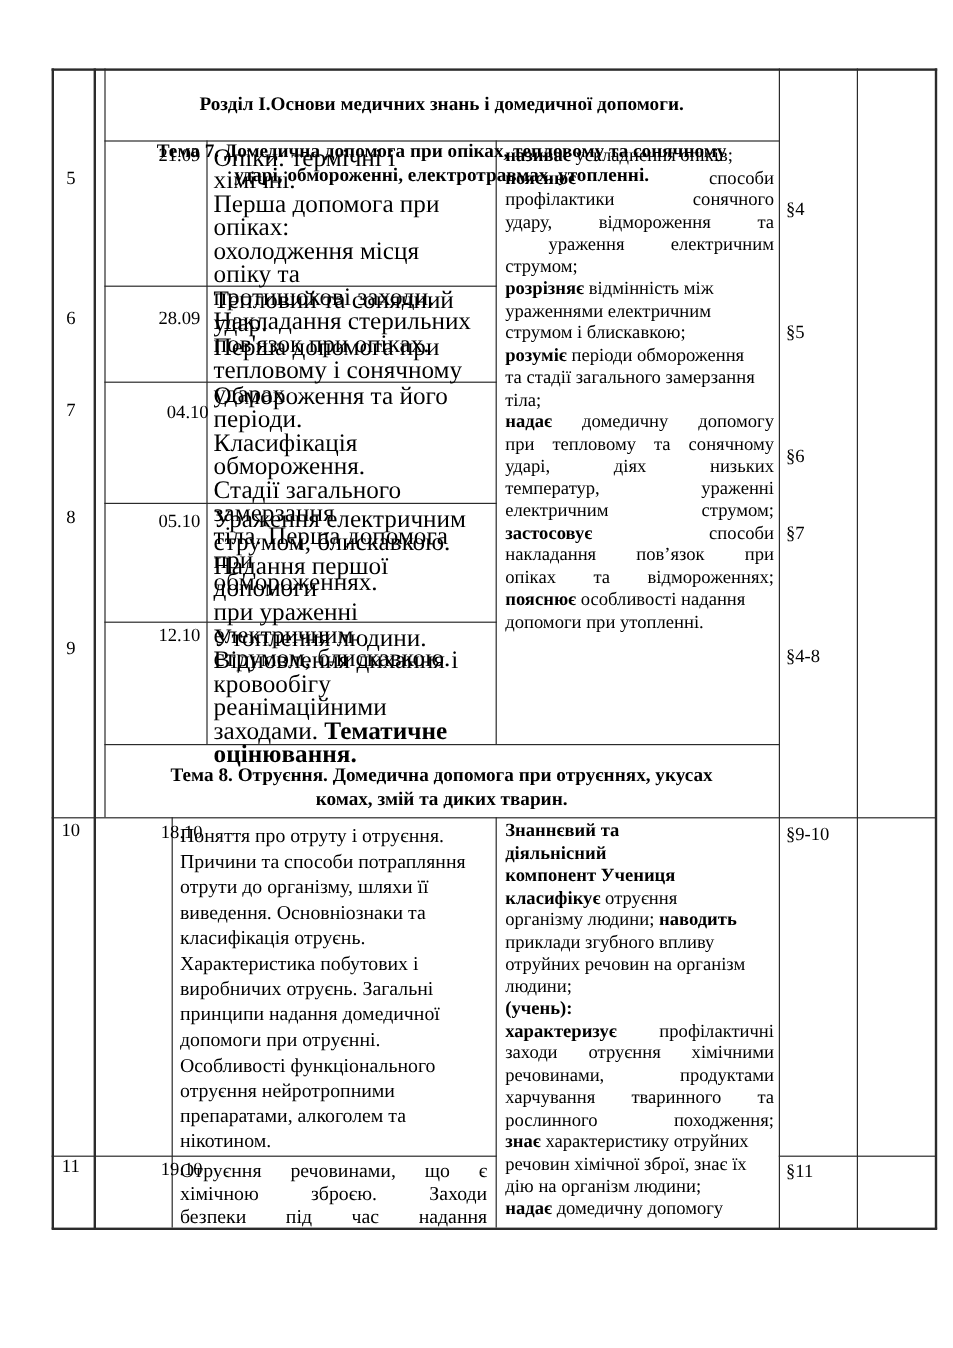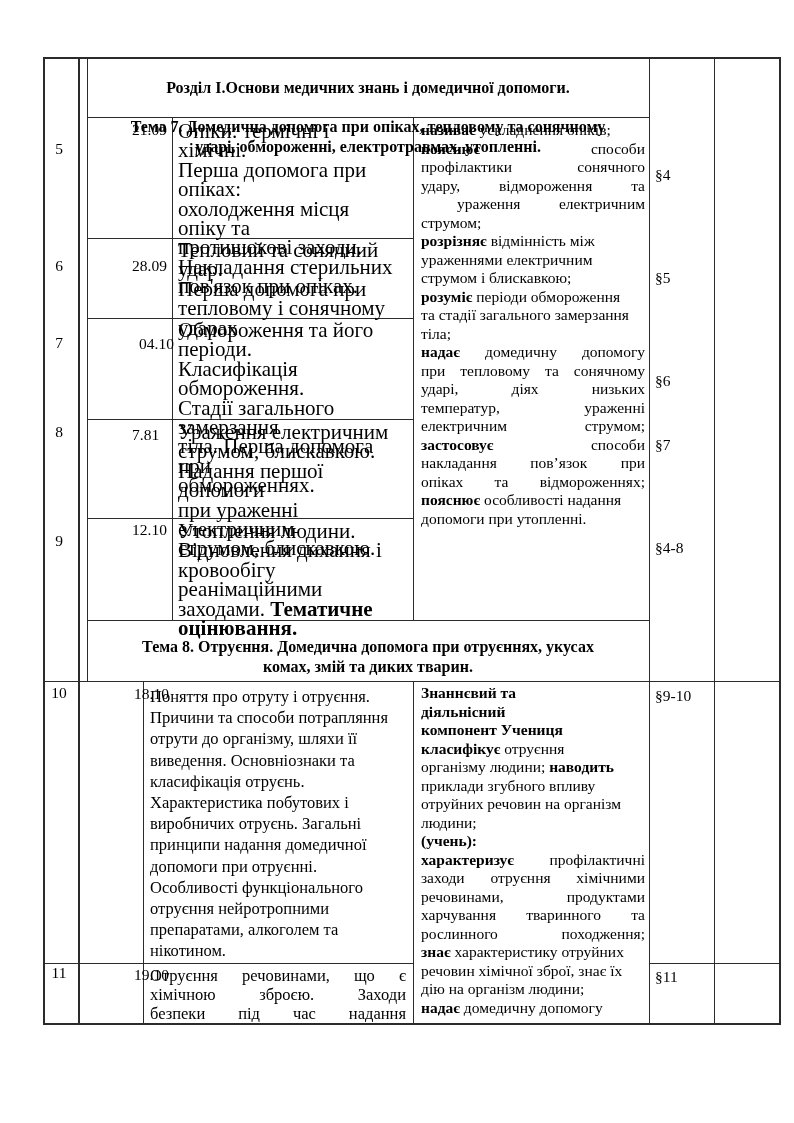--- a/index.html
+++ b/index.html
@@ -58,21 +58,21 @@
   <div class="num" style="left:42px;top:257px;">6</div>
   <div class="num" style="left:42px;top:334px;">7</div>
   <div class="num" style="left:42px;top:423px;">8</div>
   <div class="num" style="left:42px;top:532px;">9</div>
   <div class="num" style="left:42px;top:684px;">10</div>
   <div class="num" style="left:42px;top:964px;">11</div>
 
   <div class="date" style="left:92px;top:121px;">21.09</div>
   <div class="date" style="left:92px;top:257px;">28.09</div>
   <div class="date" style="left:99px;top:335px;font-family:Liberation Serif, serif;">04.10</div>
-  <div class="date" style="left:92px;top:426px;">7.81</div>
+  <div class="date" style="left:92px;top:426px;">05.10</div>
   <div class="date" style="left:92px;top:521px;">12.10</div>
   <div class="date" style="left:94px;top:685px;">18.10</div>
   <div class="date" style="left:94px;top:966px;">19.10</div>
 
   <div class="cell topic1" style="left:178px;top:122px;width:220px;">Опіки: термічні і хімічні.
 Перша допомога при опіках:
 охолодження місця опіку та
 протишокові заходи.
 Накладання стерильних
 пов'язок при опіках.</div>

